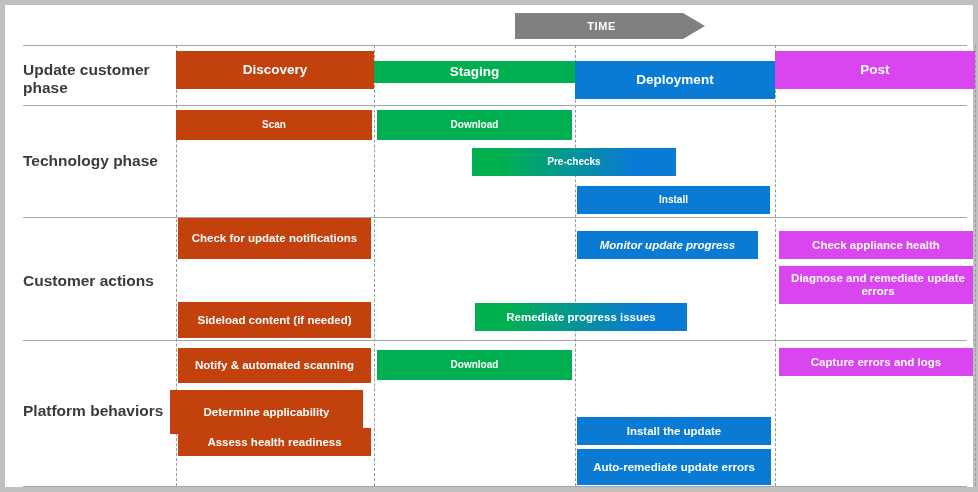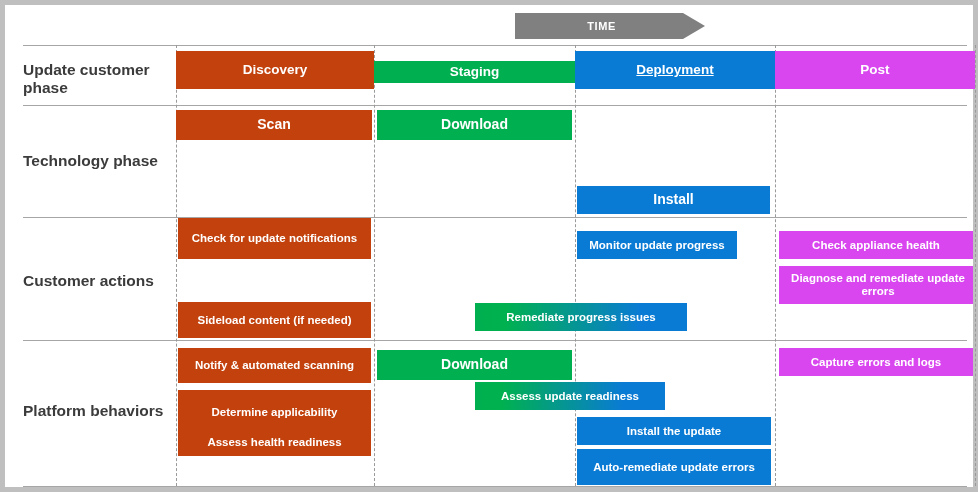--- a/index.html
+++ b/index.html
@@ -56,21 +56,21 @@
     position:absolute;
     display:flex;align-items:center;justify-content:center;
     text-align:center;
     color:#ffffff;
     font-weight:bold;
     line-height:1.12;
     box-sizing:border-box;
     padding:0 4px;
   }
   .bar.header{font-size:13.5px;}
-  .bar.tech{font-size:14px;}
+  .bar.tech{font-size:10px;}
   .bar.act{font-size:11.5px;}
   .c-brown{background:#c2410c;}
   .c-green{background:#00B050;}
   .c-blue{background:#0A7BD4;}
   .c-navy{background:#d946ef;}
   .c-gradgb{background:linear-gradient(90deg,#00B050 0%,#00B14F 14%,#0A7BD4 78%,#0A7BD4 100%);}
 </style>
 </head>
 <body>
 
@@ -95,43 +95,43 @@
     <div class="vline" style="left:770px;top:40px;height:441px;"></div>
     <div class="vline" style="left:970px;top:40px;height:441px;"></div>
 
     <div class="row-label" style="left:18px;top:50px;width:160px;height:48px;">Update customer phase</div>
     <div class="row-label" style="left:18px;top:130px;width:150px;height:52px;">Technology phase</div>
     <div class="row-label" style="left:18px;top:250px;width:150px;height:52px;">Customer actions</div>
     <div class="row-label" style="left:18px;top:380px;width:150px;height:52px;">Platform behaviors</div>
 
     <div class="bar header c-brown" style="left:171px;top:46px;width:198px;height:38px;">Discovery</div>
     <div class="bar header c-green" style="left:369px;top:56px;width:201px;height:22px;">Staging</div>
-    <div class="bar header c-blue" style="left:570px;top:46px;width:200px;height:38px;text-decoration:underline;">Deployment</div>
+    <div class="bar header c-blue" style="left:570px;top:56px;width:200px;height:38px;">Deployment</div>
     <div class="bar header c-navy" style="left:770px;top:46px;width:200px;height:38px;">Post</div>
 
     <div class="bar tech c-brown" style="left:171px;top:105px;width:196px;height:30px;">Scan</div>
     <div class="bar tech c-green" style="left:372px;top:105px;width:195px;height:30px;">Download</div>
+    <div class="bar tech c-gradgb" style="left:467px;top:143px;width:204px;height:28px;">Pre-checks</div>
     <div class="bar tech c-blue" style="left:572px;top:181px;width:193px;height:28px;">Install</div>
 
     <div class="bar act c-brown" style="left:173px;top:213px;width:193px;height:41px;">Check for update notifications</div>
     <div class="bar act c-brown" style="left:173px;top:297px;width:193px;height:36px;">Sideload content (if needed)</div>
 
     <div class="bar act c-gradgb" style="left:470px;top:298px;width:212px;height:28px;">Remediate progress issues</div>
 
-    <div class="bar act c-blue" style="left:572px;top:226px;width:160px;height:28px;">Monitor update progress</div>
+    <div class="bar act c-blue" style="left:572px;top:226px;width:181px;height:28px;font-style:italic;">Monitor update progress</div>
 
     <div class="bar act c-navy" style="left:774px;top:226px;width:194px;height:28px;">Check appliance health</div>
     <div class="bar act c-navy" style="left:774px;top:261px;width:194px;height:38px;padding-left:8px;">Diagnose and remediate update errors</div>
 
     <div class="bar act c-brown" style="left:173px;top:343px;width:193px;height:35px;">Notify &amp; automated scanning</div>
-    <div class="bar act c-brown" style="left:173px;top:385px;width:193px;height:44px;">Determine applicability</div>
+    <div class="bar act c-brown" style="left:165px;top:385px;width:193px;height:44px;">Determine applicability</div>
     <div class="bar act c-brown" style="left:173px;top:423px;width:193px;height:28px;">Assess health readiness</div>
 
     <div class="bar tech c-green" style="left:372px;top:345px;width:195px;height:30px;">Download</div>
-    <div class="bar act c-gradgb" style="left:470px;top:377px;width:190px;height:28px;">Assess update readiness</div>
 
     <div class="bar act c-blue" style="left:572px;top:412px;width:194px;height:28px;">Install  the update</div>
     <div class="bar act c-blue" style="left:572px;top:444px;width:194px;height:36px;">Auto-remediate update errors</div>
 
     <div class="bar act c-navy" style="left:774px;top:343px;width:194px;height:28px;">Capture errors and logs</div>
 
   </div>
 </div>
 
 </body></html>

